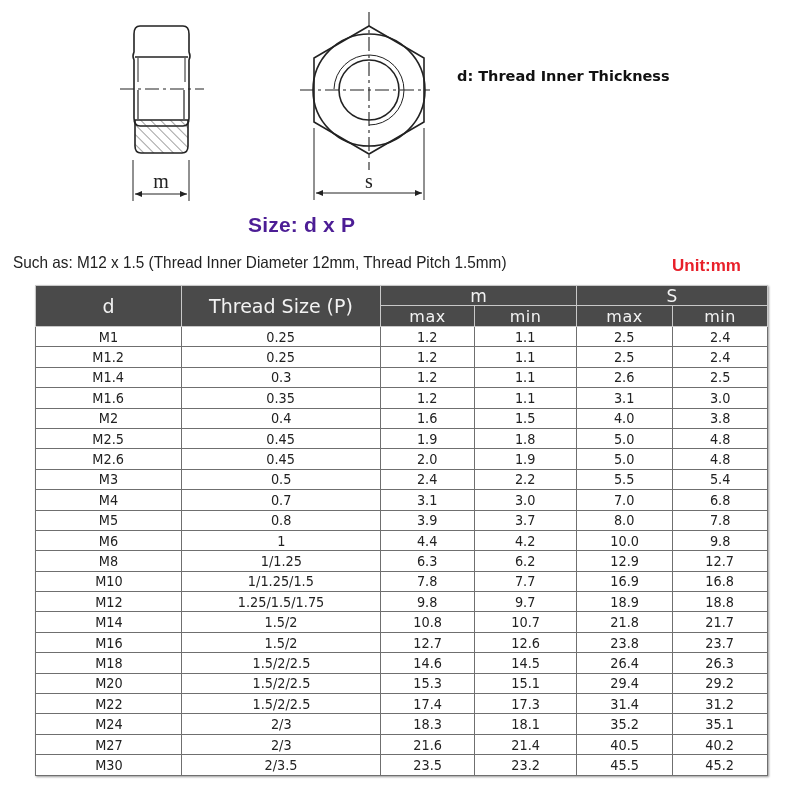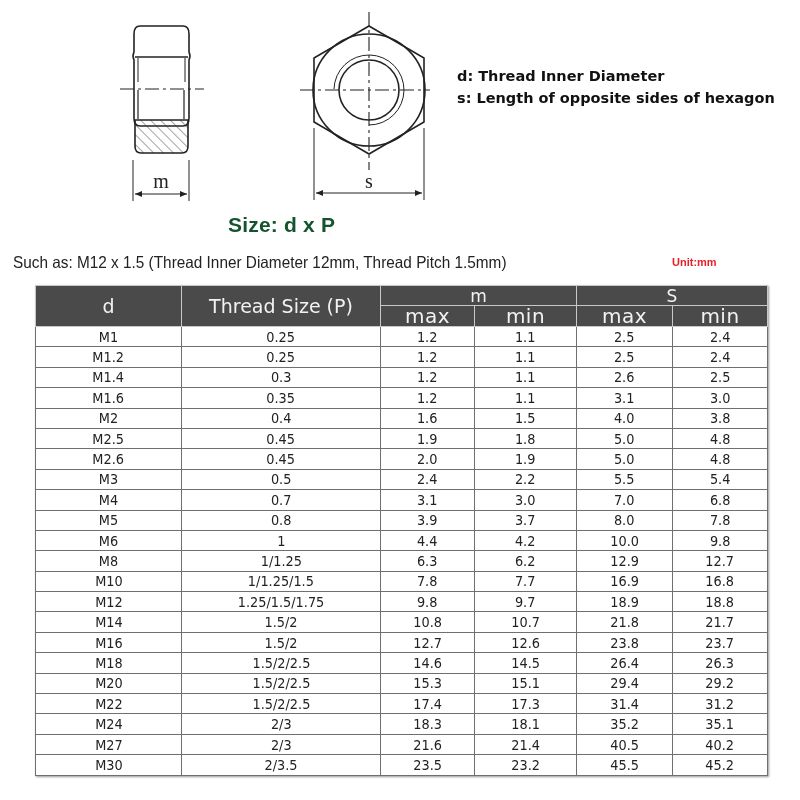--- a/index.html
+++ b/index.html
@@ -1,27 +1,27 @@
 <!DOCTYPE html>
 <html><head>
 <meta charset="utf-8">
 <style>
   html, body { margin:0; padding:0; background:#ffffff; }
   body { width:800px; height:800px; position:relative; overflow:hidden; font-family:"DejaVu Sans", sans-serif; }
   .diagram { position:absolute; left:0; top:0; width:430px; height:210px; }
   .legend { position:absolute; left:457px; top:66px; font-family:"DejaVu Sans", sans-serif; font-weight:bold; font-size:14.5px; line-height:21.5px; color:#111; }
   .legend div { white-space:nowrap; }
-  .size-title { position:absolute; left:228px; top:213px; color:#14532d; font-weight:bold; font-size:21px; font-family:"Liberation Sans", sans-serif; letter-spacing:0.2px; }
+  .size-title { position:absolute; left:248px; top:213px; color:#4c1d95; font-weight:bold; font-size:21px; font-family:"Liberation Sans", sans-serif; letter-spacing:0.2px; }
   .example { position:absolute; left:13px; top:253px; font-family:"Liberation Sans", sans-serif; font-size:16.5px; color:#222; white-space:nowrap; transform:scaleX(0.93); transform-origin:left center; }
-  .unit { position:absolute; left:672px; top:256px; color:#e8202a; font-weight:bold; font-size:11px; font-family:"Liberation Sans", sans-serif; }
+  .unit { position:absolute; left:672px; top:256px; color:#e8202a; font-weight:bold; font-size:17px; font-family:"Liberation Sans", sans-serif; }
   table.spec { position:absolute; left:35px; top:285px; width:732px; border-collapse:collapse; font-family:"DejaVu Sans", sans-serif; table-layout:fixed; }
   table.spec th { background:#4a4a4a; color:#f2f2f2; font-weight:normal; border:1.5px solid #c8c8c8; text-align:center; padding:0; }
   table.spec th.big { font-size:19px; height:40px; }
   table.spec th.grp { font-size:17px; height:19px; line-height:18px; }
-  table.spec th.sub { font-size:20px; height:20px; line-height:19px; letter-spacing:0.5px; }
+  table.spec th.sub { font-size:16px; height:20px; line-height:19px; letter-spacing:0.5px; }
   table.spec td { border:1.5px solid #6f6f6f; text-align:center; font-size:14px; color:#222; height:19.4px; line-height:18px; padding:0; transform-origin:center; }
   table.spec td span { display:inline-block; transform:scaleX(0.92); }
   table.spec { box-shadow:1px 1px 2px #999; }
 </style>
 </head>
 <body>
 
 <svg class="diagram" viewBox="0 0 430 210" xmlns="http://www.w3.org/2000/svg">
   <defs>
     <pattern id="hatch" patternUnits="userSpaceOnUse" width="7" height="7" patternTransform="rotate(-45)">
@@ -57,22 +57,21 @@
     <line x1="314" y1="128" x2="314" y2="200" stroke-width="1"></line>
     <line x1="424" y1="128" x2="424" y2="200" stroke-width="1"></line>
     <line x1="316" y1="193" x2="422" y2="193" stroke-width="1"></line>
     <path d="M316 193 L323 190 L323 196 Z" fill="#222" stroke="none"></path>
     <path d="M422 193 L415 190 L415 196 Z" fill="#222" stroke="none"></path>
   </g>
   <text x="369" y="188" text-anchor="middle" font-family="Liberation Serif, serif" font-size="20" fill="#222">s</text>
 </svg>
 
 <div class="legend">
-  <div>d: Thread Inner Diameter</div>
-  <div>s: Length of opposite sides of hexagon</div>
+  <div>d: Thread Inner Thickness</div>
 </div>
 
 <div class="size-title">Size: d x P</div>
 <div class="example">Such as: M12 x 1.5 (Thread Inner Diameter 12mm, Thread Pitch 1.5mm)</div>
 <div class="unit">Unit:mm</div>
 
 <table class="spec">
   <colgroup>
     <col style="width:146px">
       <col style="width:199px">

